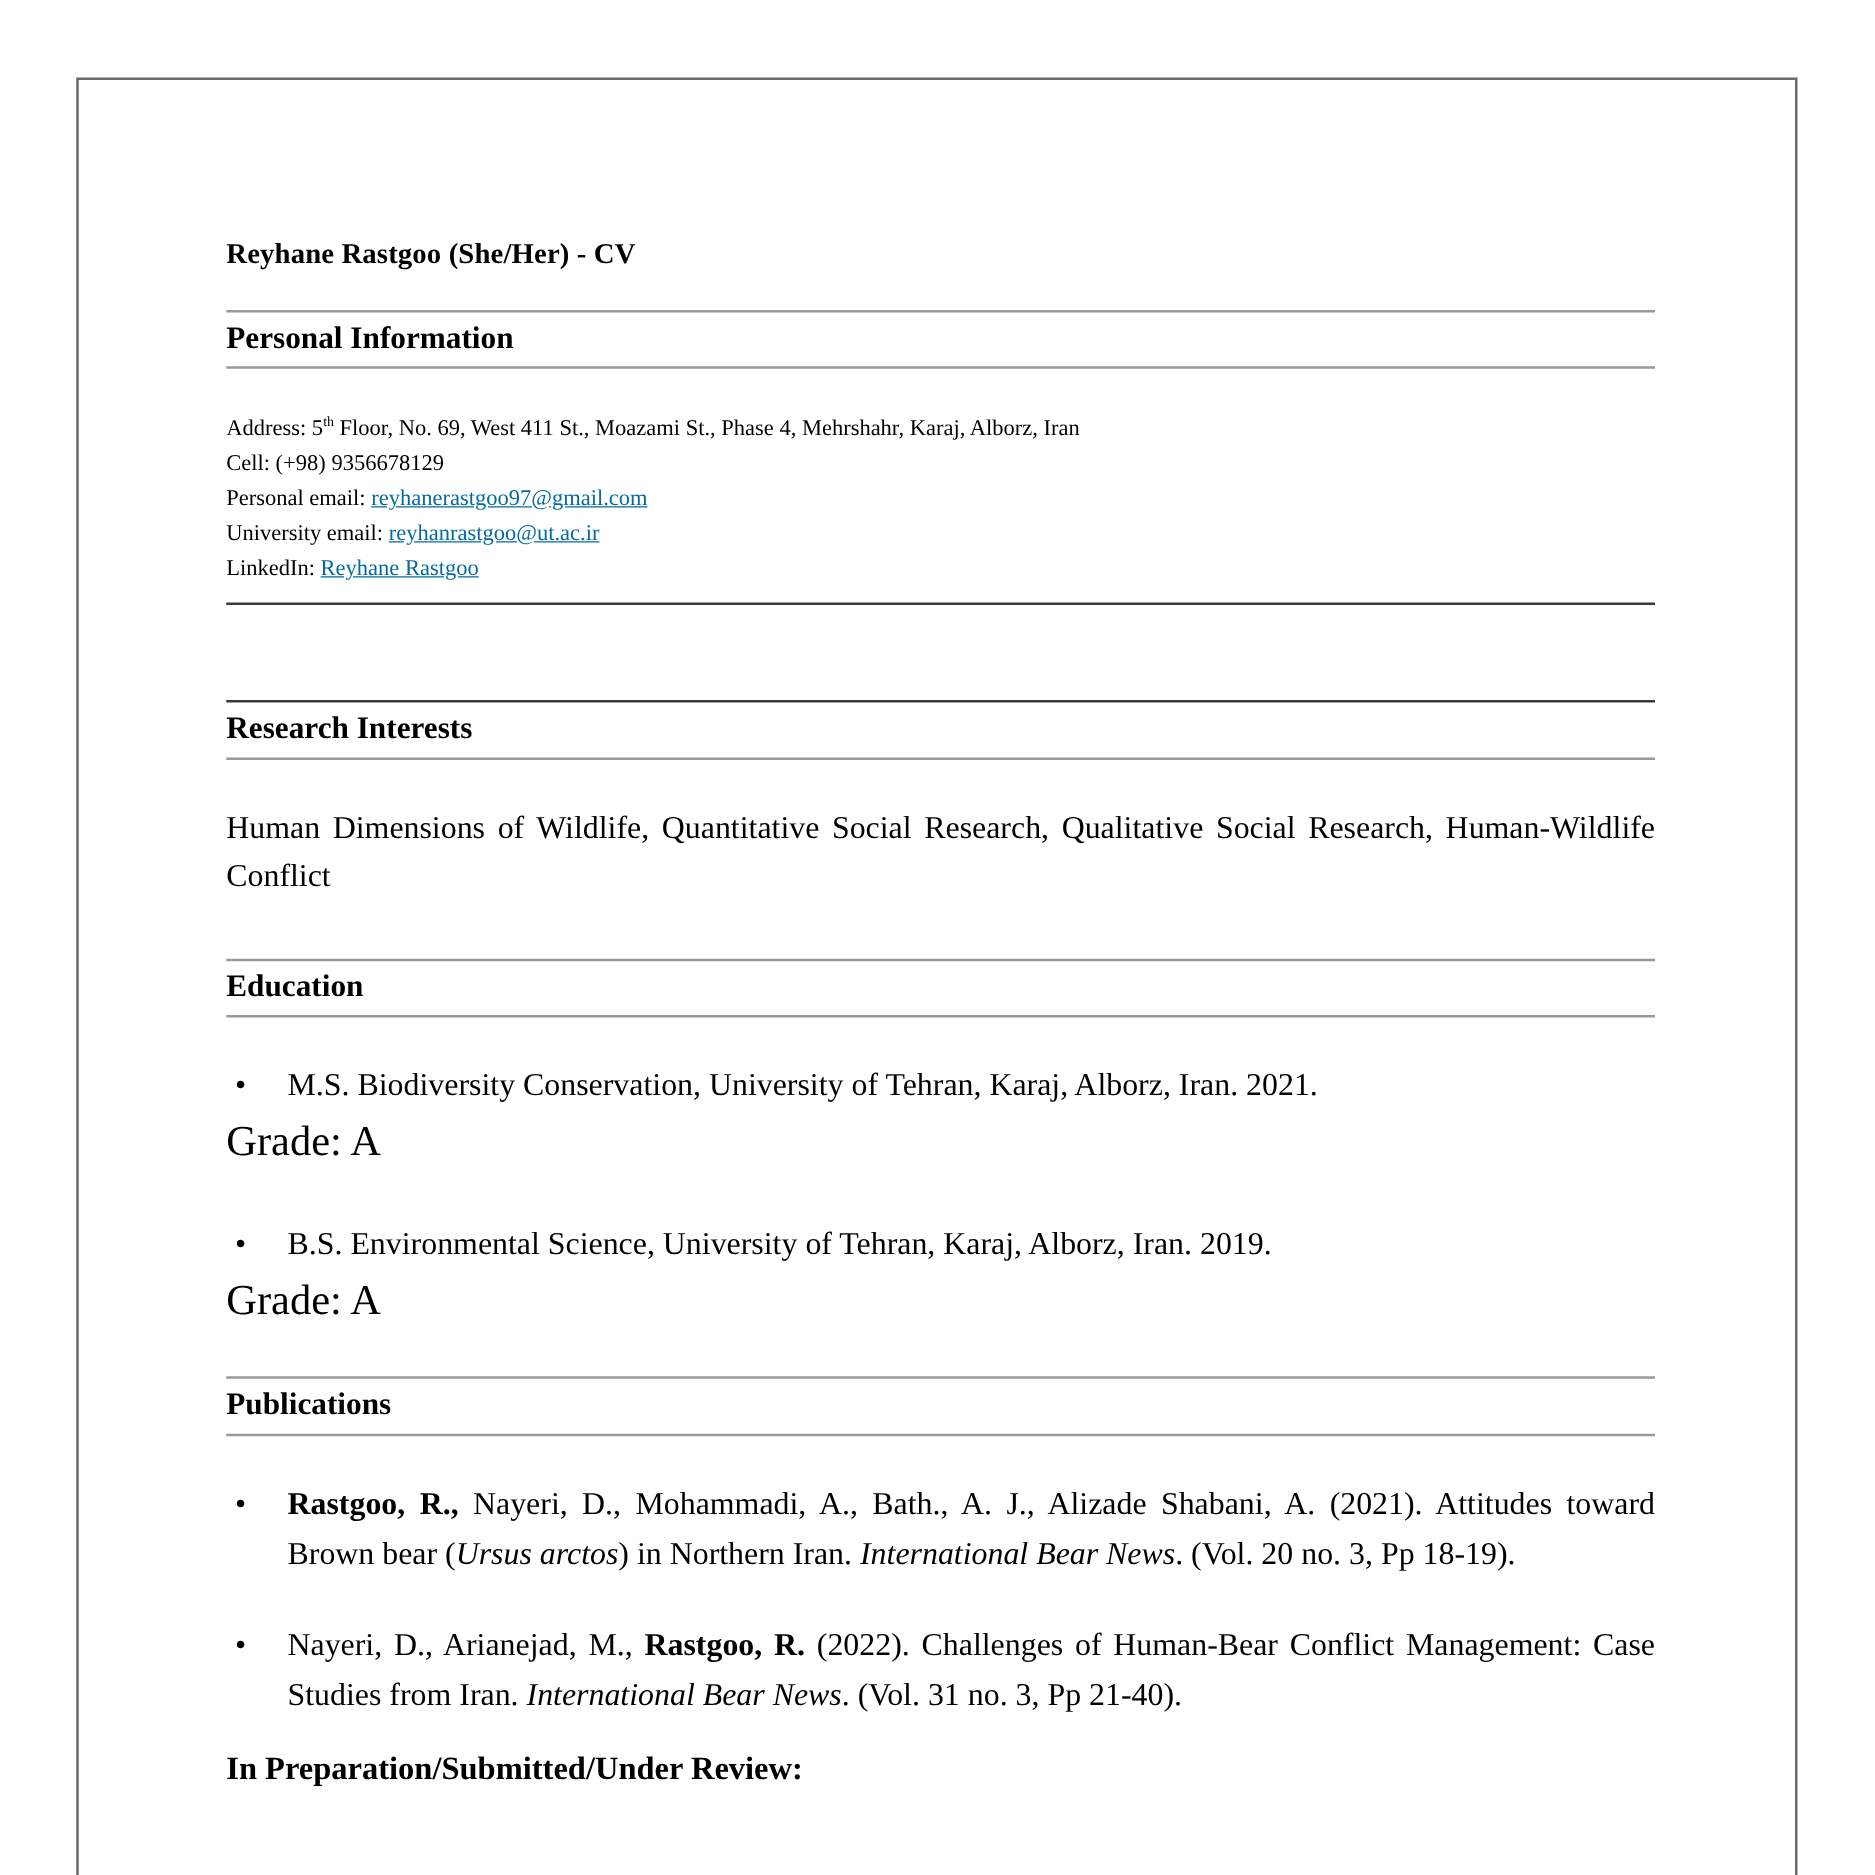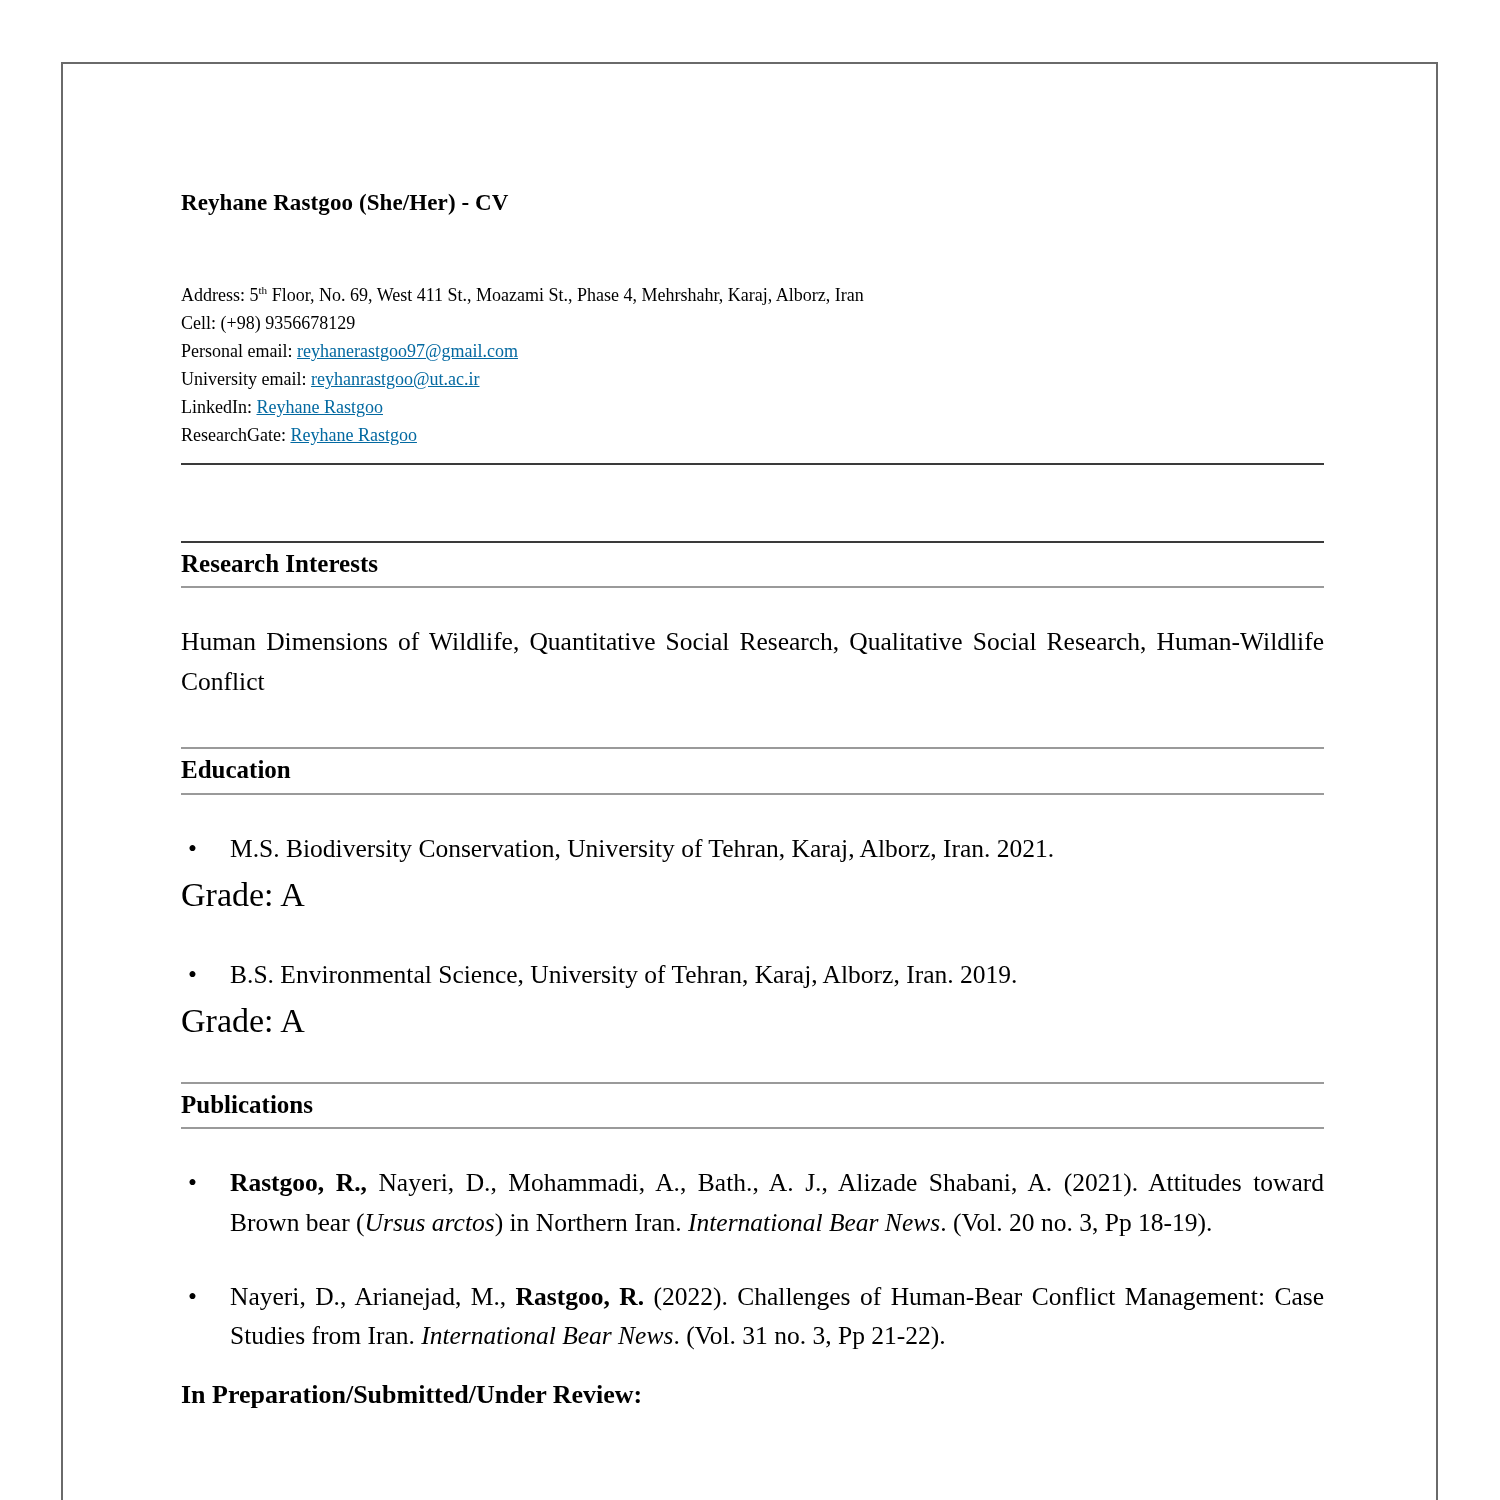--- a/index.html
+++ b/index.html
@@ -129,34 +129,34 @@
   }
 </style>
 </head>
 <body>
 
 <div id="page-sheet">
   <div id="content">
 
     <div class="doc-title">Reyhane Rastgoo (She/Her) - CV</div>
 
+    <div class="section-head">Personal Information</div>
 
     <div class="spacer-md"></div>
 
     <div class="body-line"><span>Address: 5</span><sup>th</sup><span> Floor, No. 69, West 411 St., Moazami St., Phase 4, Mehrshahr, Karaj, Alborz, Iran</span></div>
 
     <div class="body-line">Cell: (+98) 9356678129</div>
 
     <div class="body-line"><span>Personal email: </span><span class="doc-link">reyhanerastgoo97@gmail.com</span></div>
 
     <div class="body-line"><span>University email: </span><span class="doc-link">reyhanrastgoo@ut.ac.ir</span></div>
 
     <div class="body-line"><span>LinkedIn: </span><span class="doc-link">Reyhane Rastgoo</span></div>
 
-    <div class="body-line"><span>ResearchGate: </span><span class="doc-link">Reyhane Rastgoo</span></div>
 
     <div class="spacer-xs"></div>
     <hr class="rule-dark">
 
     <div class="spacer-xl"></div>
     <div style="height:14px"></div>
 
     <hr class="rule-dark">
 
     <div class="section-head" style="border-top:0">Research Interests</div>
@@ -193,21 +193,21 @@
 
     <div class="bullet-item justified">
       <span class="bullet-dot">•</span>
       <span class="bullet-text"><strong class="au">Rastgoo, R.,</strong><span> Nayeri, D., Mohammadi, A., Bath., A. J., Alizade Shabani, A. (2021). Attitudes toward Brown bear (</span><em class="sci">Ursus arctos</em><span>) in Northern Iran. </span><em class="sci">International Bear News</em><span>. (Vol. 20 no. 3, Pp 18-19).</span></span>
     </div>
 
     <div class="spacer-md"></div>
 
     <div class="bullet-item justified">
       <span class="bullet-dot">•</span>
-      <span class="bullet-text"><span>Nayeri, D., Arianejad, M., </span><strong class="au">Rastgoo, R.</strong><span> (2022). Challenges of Human-Bear Conflict Management: Case Studies from Iran. </span><em class="sci">International Bear News</em><span>. (Vol. 31 no. 3, Pp 21-22).</span></span>
+      <span class="bullet-text"><span>Nayeri, D., Arianejad, M., </span><strong class="au">Rastgoo, R.</strong><span> (2022). Challenges of Human-Bear Conflict Management: Case Studies from Iran. </span><em class="sci">International Bear News</em><span>. (Vol. 31 no. 3, Pp 21-40).</span></span>
     </div>
 
     <div class="spacer-sm"></div>
 
     <div class="subhead-bold">In Preparation/Submitted/Under Review:</div>
 
   </div>
 </div>
 
 </body></html>

